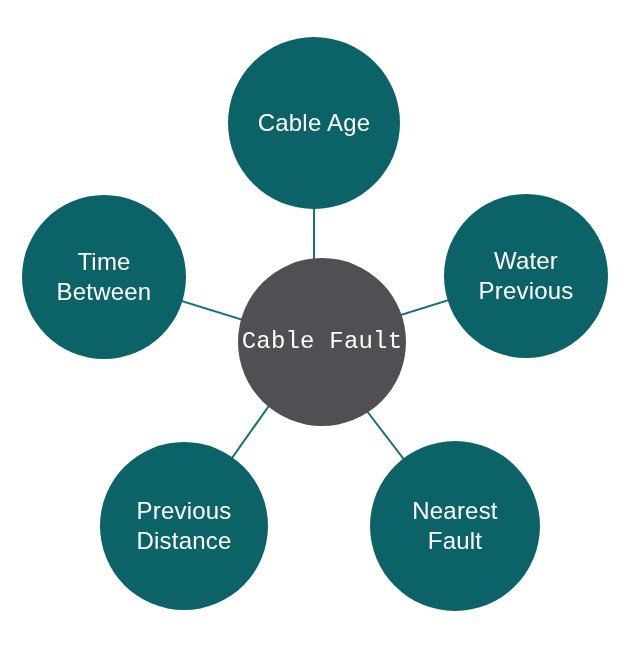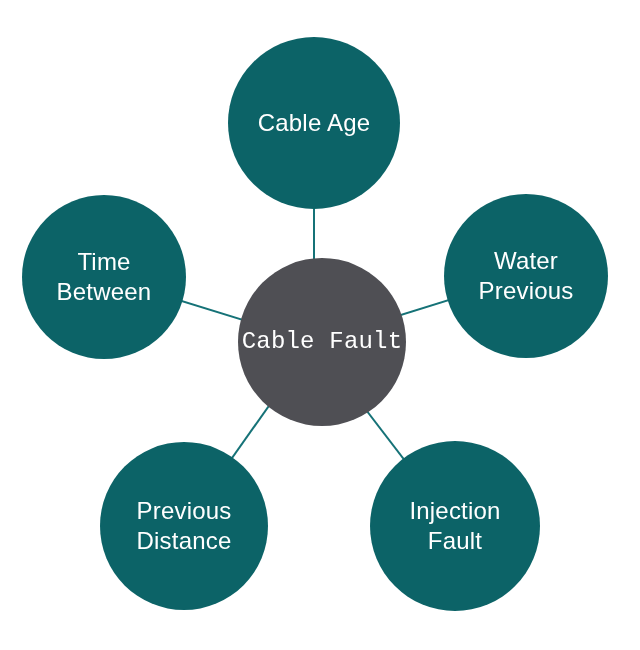--- a/index.html
+++ b/index.html
@@ -86,21 +86,21 @@
 
   <div class="node spoke node-bottom-left">
     <div class="label">
       <span>Previous</span>
       <span>Distance</span>
     </div>
   </div>
 
   <div class="node spoke node-bottom-right">
     <div class="label">
-      <span>Injection</span>
+      <span>Nearest</span>
       <span>Fault</span>
     </div>
   </div>
 
   <div class="node hub node-center">
     <div class="label">
       <span>Cable Fault</span>
     </div>
   </div>
 

